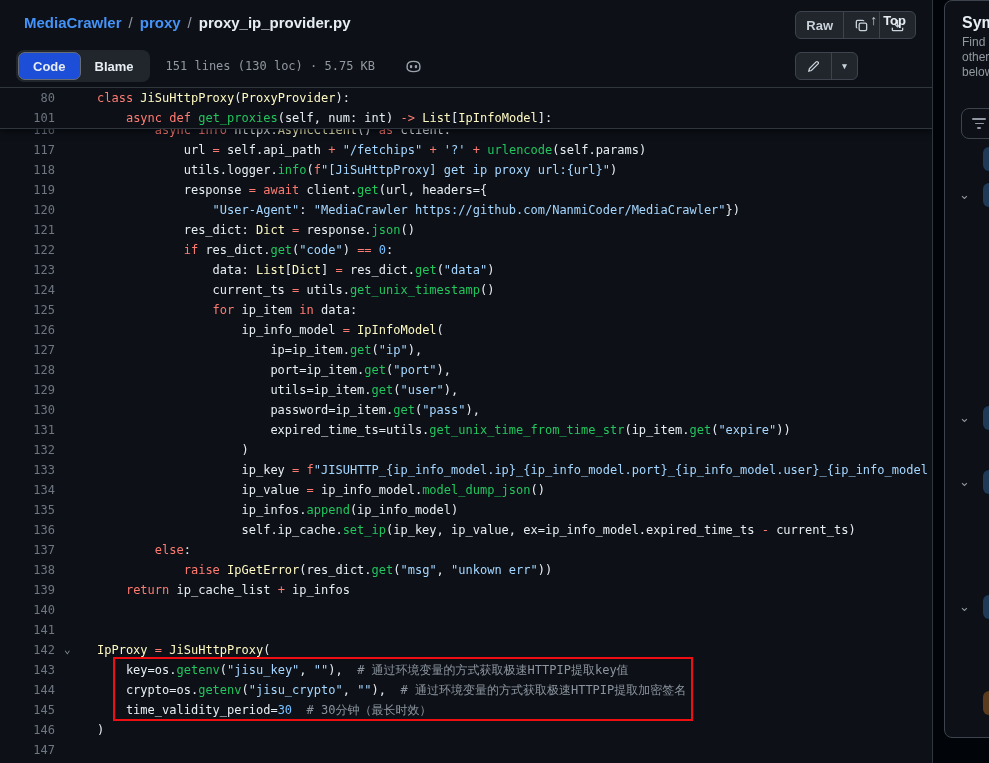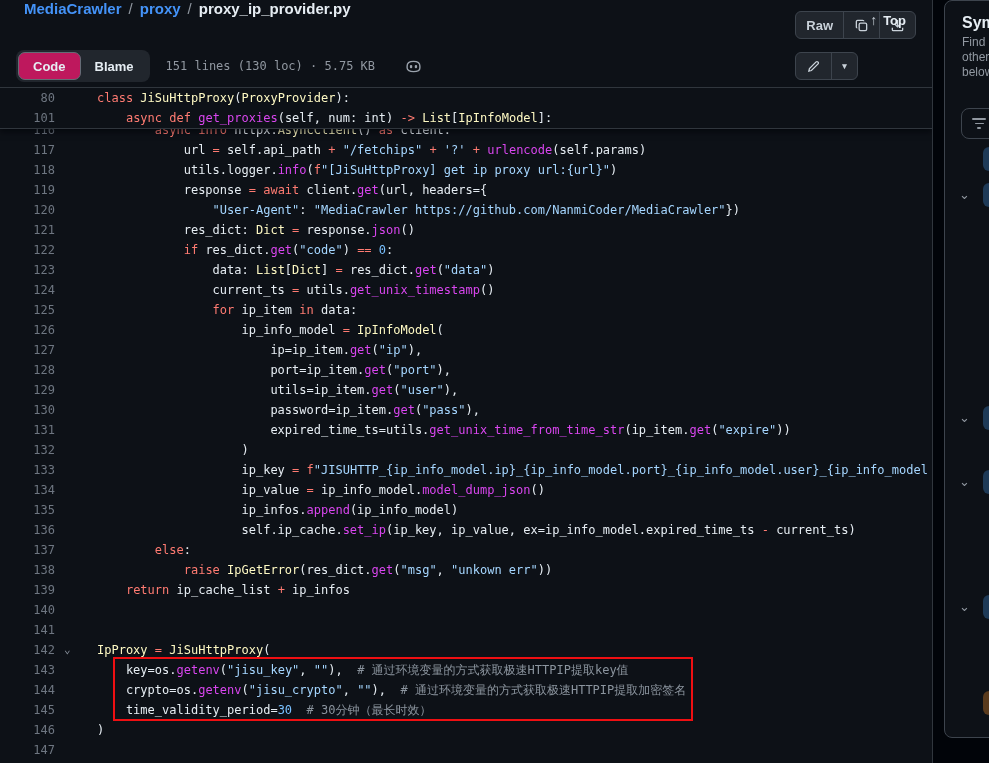--- a/index.html
+++ b/index.html
@@ -4,35 +4,35 @@
 <style>
   * { margin:0; padding:0; box-sizing:border-box; }
   html,body { width:989px; height:763px; overflow:hidden; }
   body { background:#010409; font-family:"Liberation Sans", sans-serif; position:relative; }
 
   
   .main { position:absolute; left:0; top:0; width:933px; height:763px;
           background:#0d1117; border-right:1px solid #30363d; }
 
   
-  .crumb-bar { height:45px; display:flex; padding:0 24px; position:relative; }
+  .crumb-bar { height:45px; display:flex; align-items:center; padding:0 24px; position:relative; }
   .crumb { font-size:15px; font-weight:600; color:#e6edf3; white-space:pre; }
   .crumb a { color:#4493f8; text-decoration:none; cursor:pointer; }
   .crumb .sep { color:#9198a1; font-weight:400; padding:0 7px; }
   .top-link { position:absolute; right:26px; top:12px; display:flex; align-items:center; gap:6px;
               color:#e6edf3; font-size:13px; font-weight:600; cursor:pointer; }
   .top-link .arrow { font-size:14px; color:#c9d1d9; }
 
   
   .toolbar { height:43px; display:flex; align-items:center; padding:0 16px;
              border-bottom:1px solid #30363d; }
   .seg { display:flex; align-items:center; background:#21262d; border-radius:8px; padding:2px; height:32px; }
   .seg-btn { height:28px; padding:0 14px; display:flex; align-items:center; border-radius:7px;
              font-size:13px; font-weight:600; color:#e6edf3; cursor:pointer; }
-  .seg-btn.active { background:#be185d; border:1px solid #656c76; }
+  .seg-btn.active { background:#1d4ed8; border:1px solid #656c76; }
   .file-stats { margin-left:16px; font-family:"DejaVu Sans Mono", monospace; font-size:12px; color:#9198a1; }
   .copilot { margin-left:30px; display:flex; align-items:center; gap:8px;
              font-size:13px; font-weight:700; color:#e6edf3; }
   .copilot svg { display:block; }
   .tb-right { margin-left:auto; display:flex; align-items:flex-start; gap:13px;flex-direction:column; }
   .btn-group { display:flex; align-items:stretch; height:28px; background:#21262d;
                border:1px solid #3d444d; border-radius:6px; overflow:hidden; }
   .btn-seg { display:flex; align-items:center; padding:0 10px; color:#c9d1d9; font-size:13px;
              font-weight:600; cursor:pointer; }
   .btn-seg + .btn-seg { border-left:1px solid #3d444d; }
@@ -46,21 +46,21 @@
   
   .code-area { position:relative; height:675px; overflow:hidden;
                font-family:"DejaVu Sans Mono", monospace; font-size:12px; }
   .code-rows { position:absolute; left:0; top:32px; right:0; }
   .row { display:flex; height:20px; line-height:20px; white-space:pre; }
   .ln { width:55px; flex:none; text-align:right; color:#6e7681; cursor:pointer; }
   .gutter { width:42px; flex:none; color:#8d96a0; text-align:left; padding-left:9px; font-size:11px; }
   .code-text { flex:1; overflow:hidden; color:#e6edf3; }
   .sticky { position:absolute; left:0; top:0; right:0; height:41px; background:#0d1117;
             border-bottom:1px solid #30363d; box-shadow:0 3px 6px rgba(1,4,9,.6); z-index:3; }
-  .tk-k { color:#ff7b72;margin-top:36px; } .tk-f { color:#d946ef;margin-top:10px; } .tk-c { color:#fef9c3;margin-top:20px; }
+  .tk-k { color:#ff7b72;margin-top:36px; } .tk-f { color:#22c55e;margin-top:10px; } .tk-c { color:#fef9c3;margin-top:20px; }
   .tk-s { color:#a5d6ff; } .tk-n { color:#79c0ff; } .tk-m { color:#8b949e; } .tk-p { color:#e6edf3; }
   .annotation-box { position:absolute; left:113px; top:569px; width:580px; height:64px;
                     border:2px solid #ef0f12; z-index:2; pointer-events:none; }
 
   
   .sidebar { position:absolute; left:944px; top:0; width:300px; height:738px;
              background:#0d1117; border:1px solid #3d444d; border-radius:8px; }
   .sb-title { position:absolute; left:17px; top:13px; font-size:16px; font-weight:700; color:#e6edf3; white-space:nowrap; }
   .sb-desc { position:absolute; left:17px; top:34px; font-size:12px; color:#9198a1; line-height:15px; }
   .sb-desc div { white-space:nowrap; }

